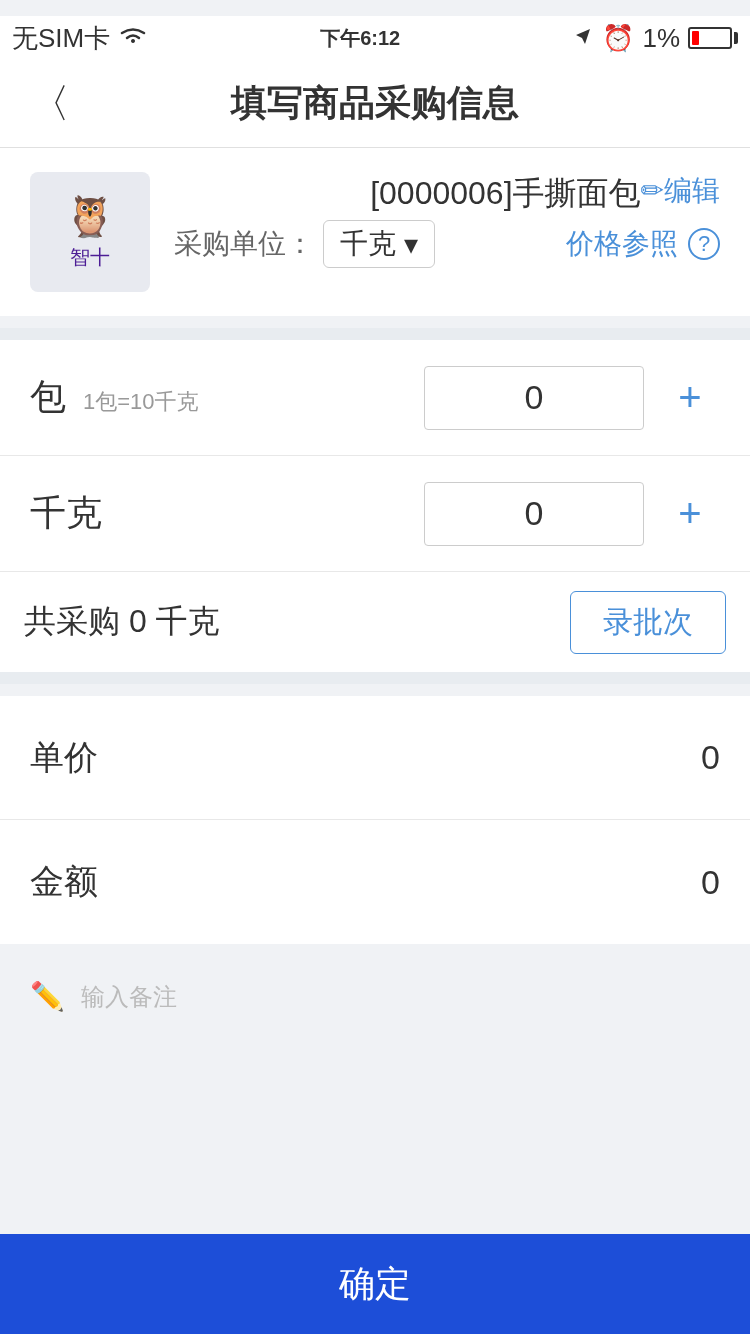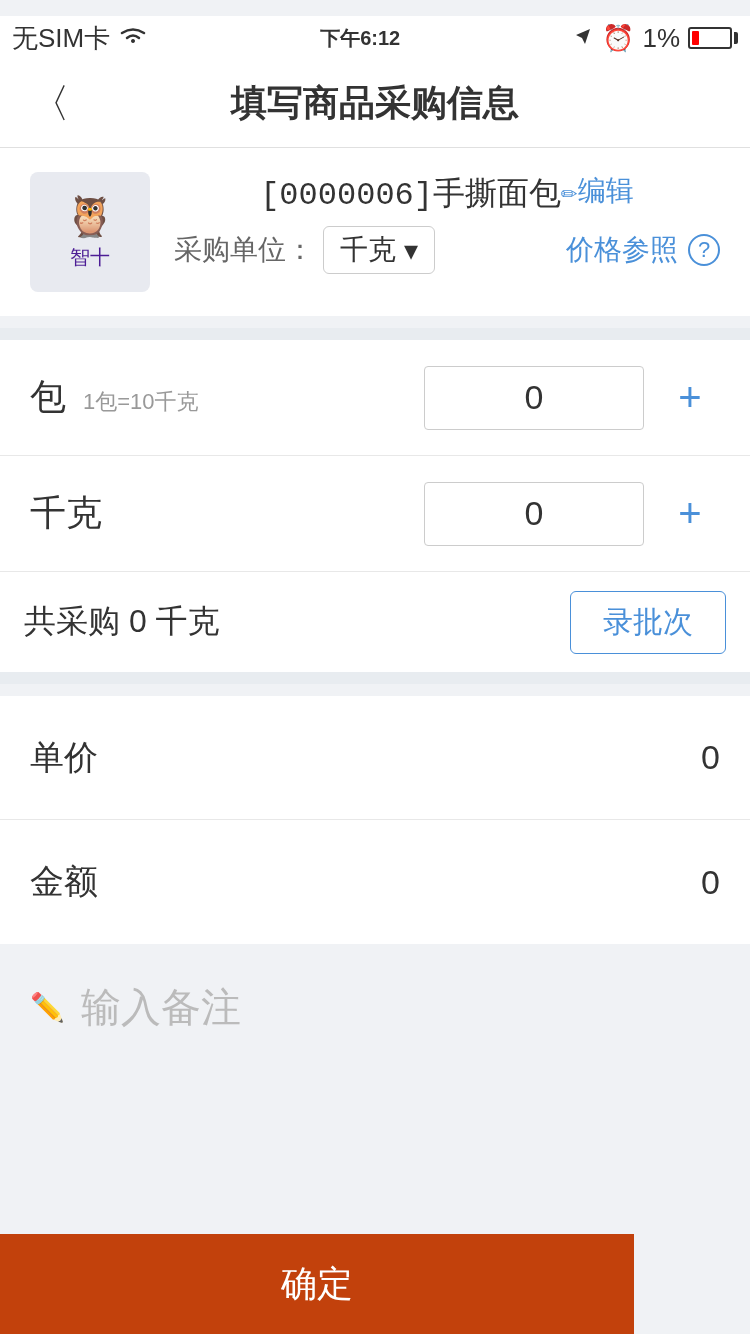--- a/index.html
+++ b/index.html
@@ -121,24 +121,23 @@
     .owl-text {
       font-size: 20px;
       color: #4c1d95;
       margin-top: 4px;
     }
     .product-info {
       flex: 1;
     }
     .product-header {
       display: flex;
-      justify-content: center;
+      justify-content: flex-end;
       align-items: flex-start;
-      margin-bottom: 10px;
-      font-family: Liberation Mono, monospace;
+      margin-bottom: 4px;
     }
     .product-name {
       font-size: 32px;
       color: #333;
       font-weight: 500;
     }
     .edit-link {
       color: #4a90d9;
       font-size: 28px;
       display: flex;
@@ -300,38 +299,38 @@
       align-items: center;
       gap: 16px;
       margin-top: 12px;
     }
     .pencil-icon {
       color: #aaa;
       font-size: 28px;
     }
     .remark-placeholder {
       color: #bbb;
-      font-size: 40px;
+      font-size: 24px;
     }
 
     
     .bottom-spacer {
       flex: 1;
       background: #f0f2f5;
       min-height: 300px;
     }
 
     
     .confirm-btn {
       position: fixed;
       bottom: 0;
       left: 0;
-      width: 634px;
+      width: 750px;
       height: 100px;
-      background: #c2410c;
+      background: #1d4ed8;
       color: #fff;
       font-size: 36px;
       font-weight: 500;
       border: none;
       cursor: pointer;
       display: flex;
       align-items: center;
       justify-content: center;
     }
   </style>

